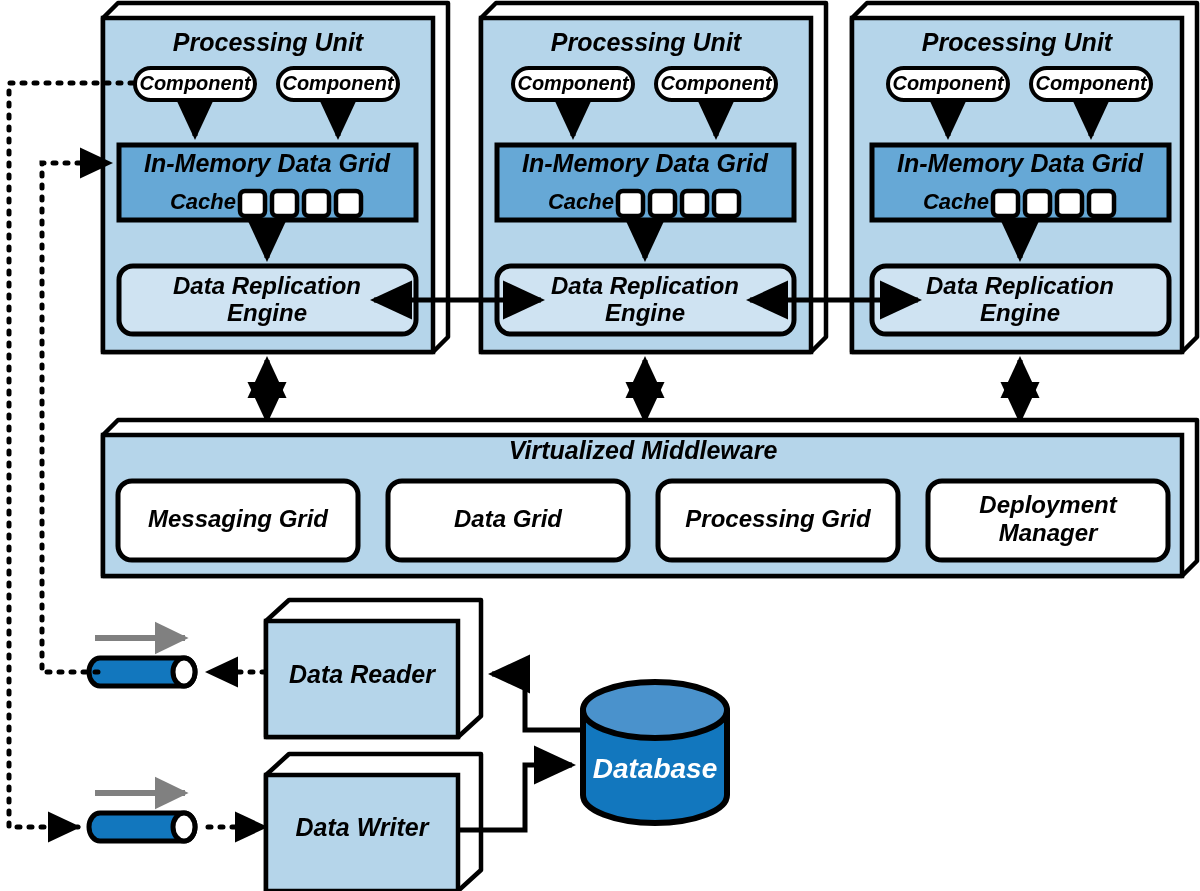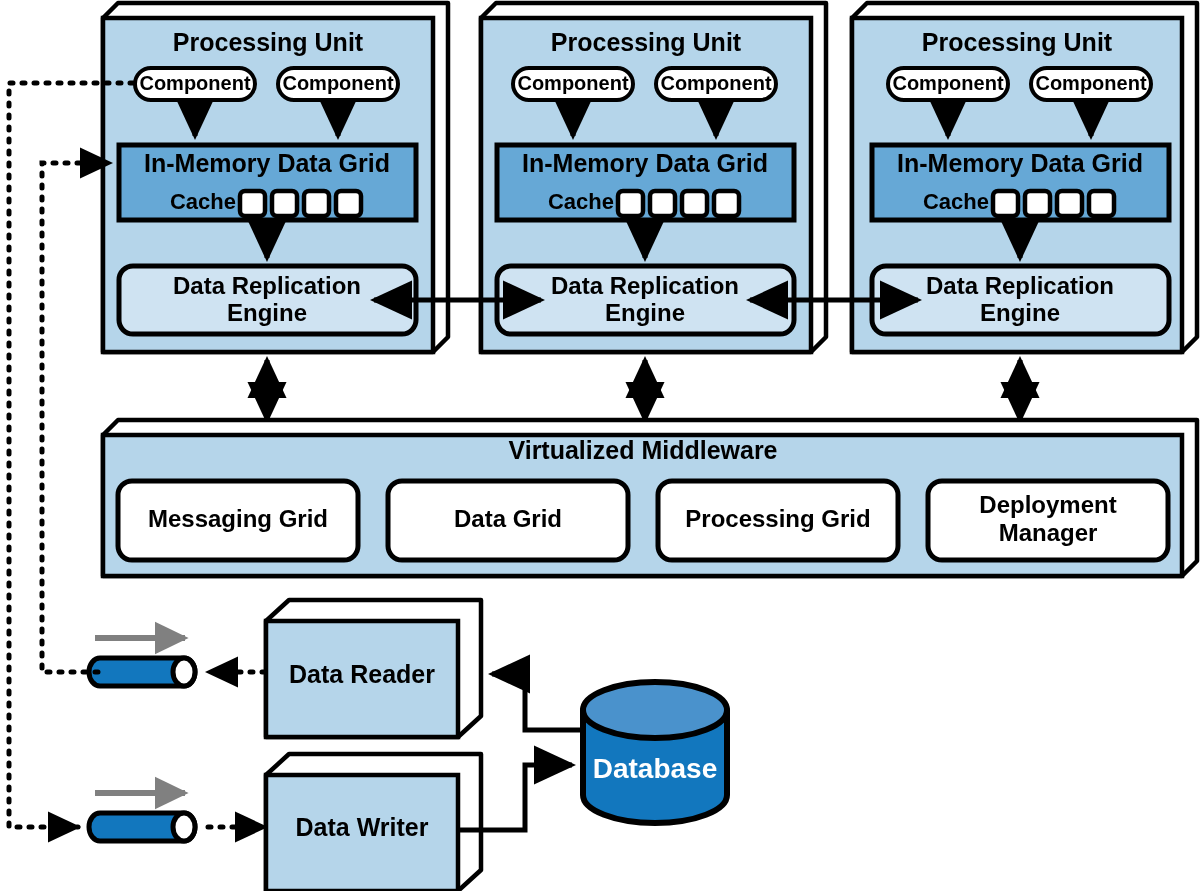--- a/index.html
+++ b/index.html
@@ -7,20 +7,21 @@
     padding: 0;
     background: #ffffff;
   }
   #diagram-root {
     position: relative;
     width: 1200px;
     height: 891px;
     background: #ffffff;
     font-family: "Liberation Sans", sans-serif;
     overflow: hidden;
+    font-style: italic;
   }
   svg { display: block; }
   .lbl {
     font-family: "Liberation Sans", sans-serif;
     fill: #000000;
     text-anchor: middle;
     dominant-baseline: middle;
   }
   .lbl-unit-title { font-size: 25px; font-weight: 700; }
   .lbl-component  { font-size: 20px; font-weight: 600; }

